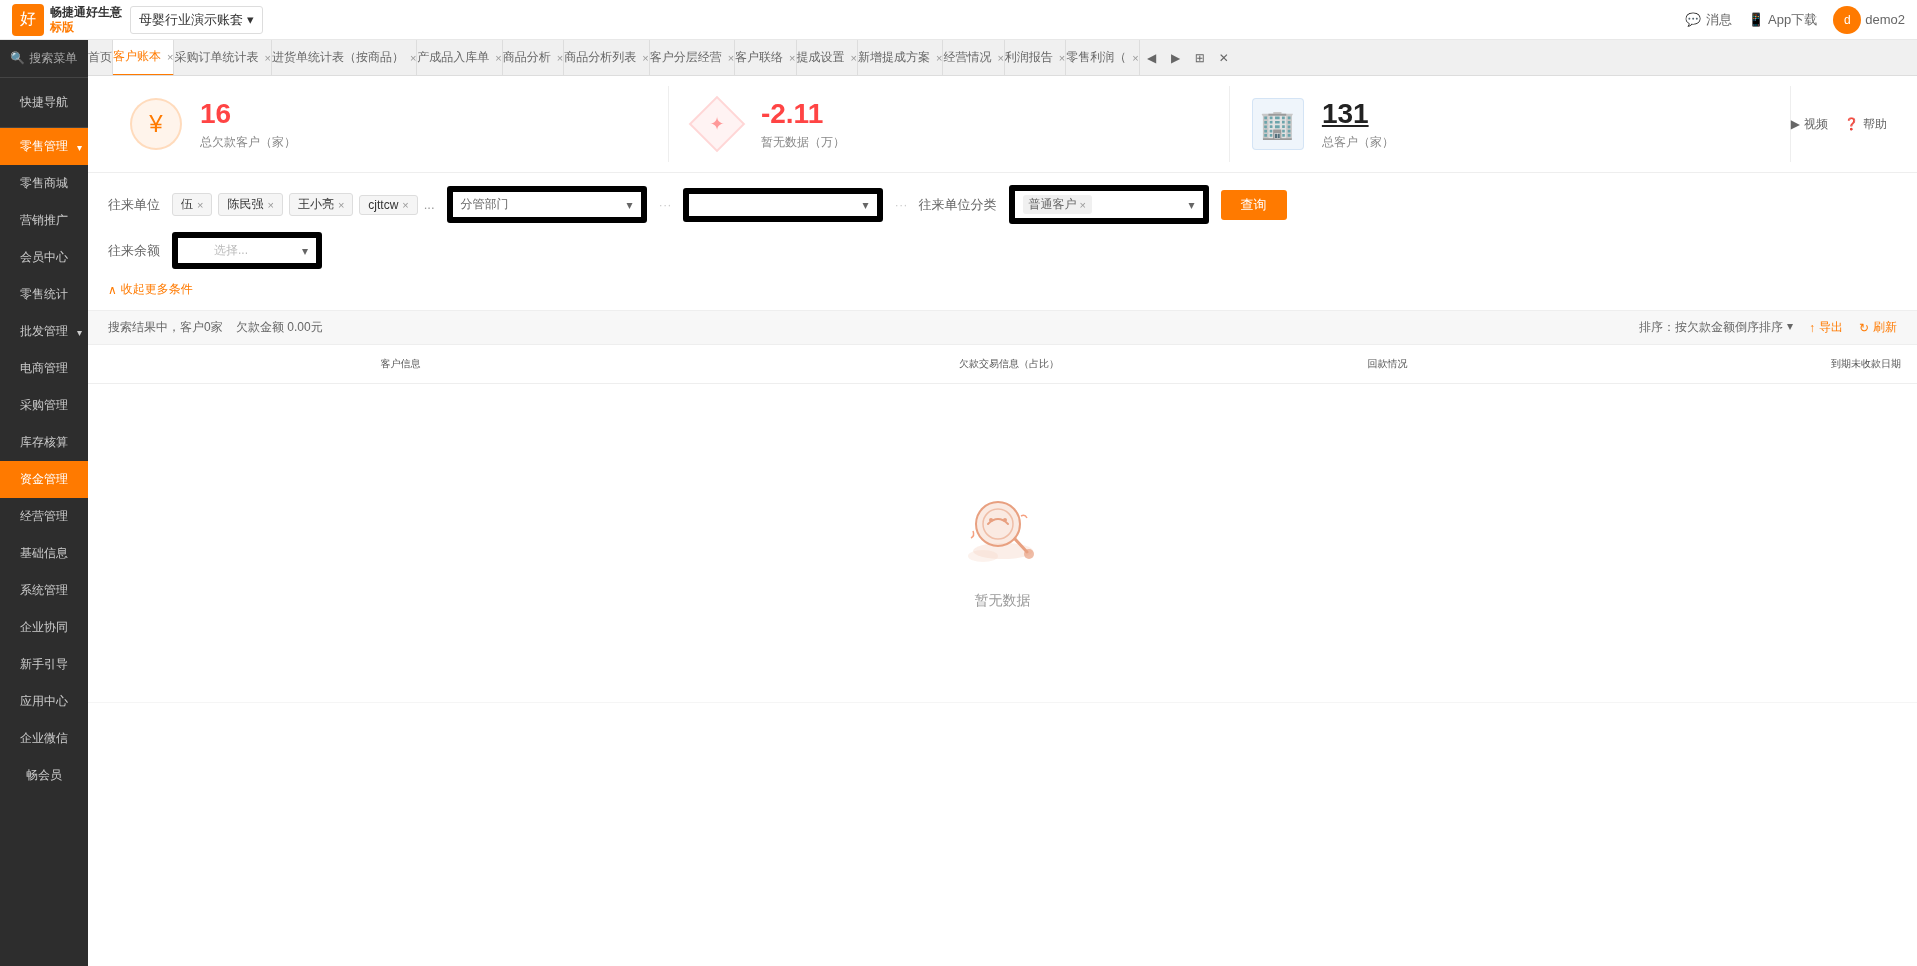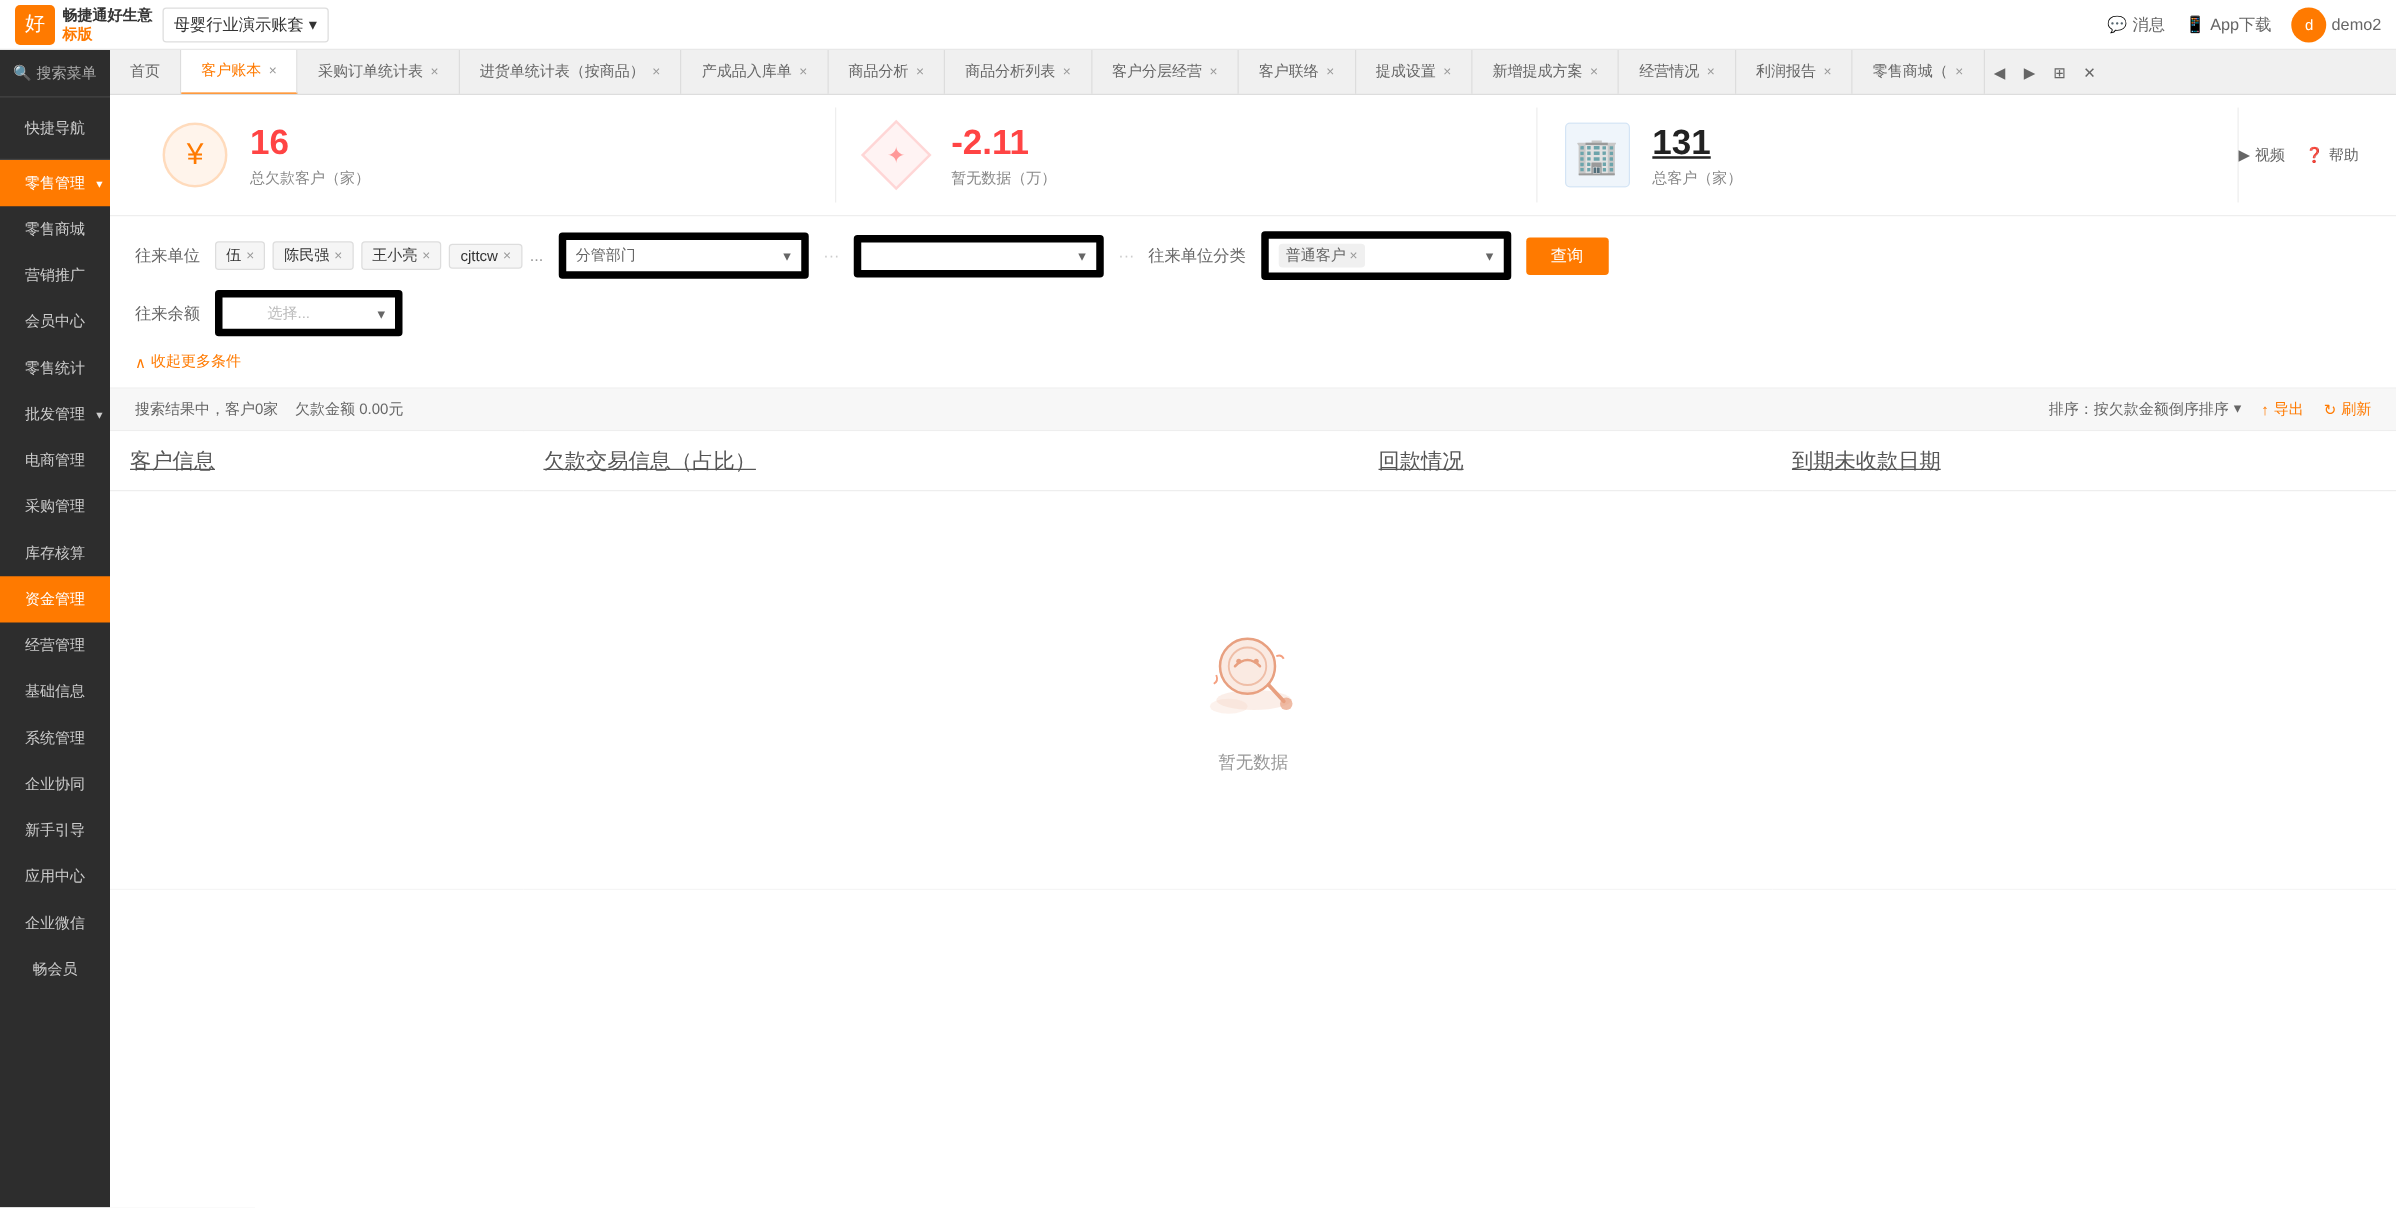--- a/index.html
+++ b/index.html
@@ -24,21 +24,21 @@
     .sidebar-nav { padding: 6px 0; border-bottom: 1px solid #444; }
     .sidebar-item { padding: 10px 8px; text-align: center; font-size: 12px; color: #ccc; cursor: pointer; position: relative; }
     .sidebar-item.active { background: #ff7a00; color: #fff; }
     .sidebar-item.has-arrow::after { content: '▾'; position: absolute; right: 6px; top: 50%; transform: translateY(-50%); font-size: 10px; }
 
     
     .content-area { flex: 1; display: flex; flex-direction: column; overflow: hidden; }
 
     
     .tab-bar { height: 36px; background: #f0f0f0; display: flex; align-items: center; border-bottom: 1px solid #ddd; overflow: hidden; flex-shrink: 0; }
-    .tab-item { height: 36px; padding: 0 16px; display: flex; align-items: center; gap: 6px; font-size: 12px; color: #666; cursor: pointer; border-right: 1px solid #ddd; white-space: nowrap; flex-shrink: 0; }
+    .tab-item { height: 36px; padding: 0 0; display: flex; align-items: center; gap: 6px; font-size: 12px; color: #666; cursor: pointer; border-right: 1px solid #ddd; white-space: nowrap; flex-shrink: 0; }
     .tab-item.active { background: #fff; color: #ff7a00; border-bottom: 2px solid #ff7a00; }
     .tab-item .tab-close { font-size: 11px; color: #999; cursor: pointer; }
     .tab-nav-btn { width: 24px; height: 36px; display: flex; align-items: center; justify-content: center; cursor: pointer; font-size: 12px; color: #666; flex-shrink: 0; }
 
     
     .page-content { flex: 1; overflow-y: auto; background: #fff; }
 
     
     .stats-bar { display: flex; align-items: center; background: #fff; border-bottom: 1px solid #eee; padding: 10px 20px; gap: 0; position: relative; }
     .stat-block { flex: 1; display: flex; align-items: center; gap: 16px; padding: 10px 20px; border-right: 1px solid #eee; }
@@ -67,21 +67,21 @@
 
     
     .result-bar { background: #f7f7f7; padding: 8px 20px; display: flex; align-items: center; justify-content: space-between; border-bottom: 1px solid #eee; font-size: 12px; color: #666; }
     .result-bar-right { display: flex; align-items: center; gap: 16px; }
     .sort-select { display: flex; align-items: flex-start; gap: 4px; cursor: pointer; }
     .result-action { display: flex; align-items: center; gap: 4px; cursor: pointer; color: #ff7a00; }
 
     
     .data-table { width: 100%; border-collapse: collapse; }
     .data-table thead { background: #fff; }
-    .data-table th { padding: 12px 16px; text-align: left; font-size: 17px; font-weight: 500; color: #555; border-bottom: 1px solid #eee; text-decoration: underline; }
+    .data-table th { padding: 12px 16px; text-align: right; font-size: 10px; font-weight: 500; color: #555; border-bottom: 1px solid #eee; }
     .data-table td { padding: 12px 16px; font-size: 13px; color: #333; border-bottom: 1px solid #f5f5f5; }
 
     
     .empty-state { display: flex; flex-direction: column; align-items: center; justify-content: center; padding: 80px 20px; }
     .empty-icon { width: 100px; height: 100px; margin-bottom: 16px; }
     .empty-text { font-size: 14px; color: #999; }
 
     .avatar { width: 28px; height: 28px; border-radius: 50%; background: #ff7a00; display: flex; align-items: center; justify-content: center; color: #fff; font-size: 12px; }
 
     .query-btn { background: #ff7a00; color: #fff; border: none; border-radius: 3px; padding: 6px 20px; font-size: 13px; cursor: pointer; }
@@ -235,21 +235,21 @@
       </div>
       <div class="tab-item">
         <span>经营情况</span>
         <span class="tab-close">×</span>
       </div>
       <div class="tab-item">
         <span>利润报告</span>
         <span class="tab-close">×</span>
       </div>
       <div class="tab-item">
-        <span>零售商城（</span>
+        <span>零售利润（</span>
         <span class="tab-close">×</span>
       </div>
       <div class="tab-nav-btn">◀</div>
       <div class="tab-nav-btn">▶</div>
       <div class="tab-nav-btn">⊞</div>
       <div class="tab-nav-btn">✕</div>
     </div>
 
     <div class="page-content">
 

